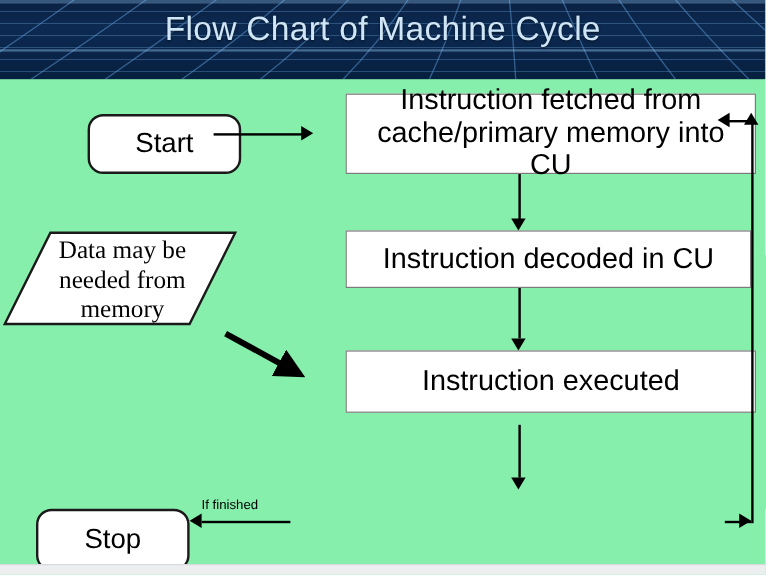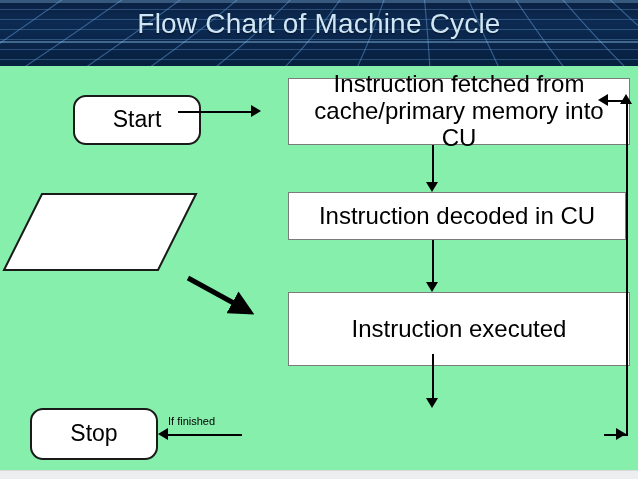--- a/index.html
+++ b/index.html
@@ -196,25 +196,26 @@
 
   <div class="node terminator" style="left:50px; top:95px; width:128px; height:50px;margin-left:23px;">Start</div>
 
   <div class="node process" style="left:262px; top:78px; width:342px; height:67px; padding:0 6px;">Instruction fetched from cache/primary memory into CU</div>
 
   <div class="node process" style="left:262px; top:192px; width:338px; height:48px;">Instruction decoded in CU</div>
 
   <svg class="diag-arrow" style="left:0px; top:192px;" width="200" height="82" viewBox="0 0 200 82">
     <polygon points="42,2 196,2 158,78 4,78" fill="#ffffff" stroke="#1a1a1a" stroke-width="2"></polygon>
   </svg>
-
-  <div class="node process" style="left:262px; top:292px; width:342px; height:74px;">Instruction executed</div>
-
-
-  <div class="node terminator" style="left:30px; top:408px; width:128px; height:52px;">Stop</div>
+  <div class="io-text" style="left:18px; top:196px; width:168px; height:74px;">Data may be needed from memory</div>
+
+  <div class="node process" style="left:262px; top:292px; width:342px; height:52px;">Instruction executed</div>
+
+
+  <div class="node terminator" style="left:30px; top:424px; width:128px; height:52px;">Stop</div>
 
   <div class="line-h" style="left:178px; top:111px; width:74px;"></div>
   <div class="arrow arrow-right" style="left:251px; top:105px;"></div>
 
   <div class="line-v" style="left:432px; top:145px; height:38px;"></div>
   <div class="arrow arrow-down" style="left:426px; top:182px;"></div>
 
   <div class="line-v" style="left:432px; top:240px; height:42px;"></div>
   <div class="arrow arrow-down" style="left:426px; top:282px;"></div>
 

